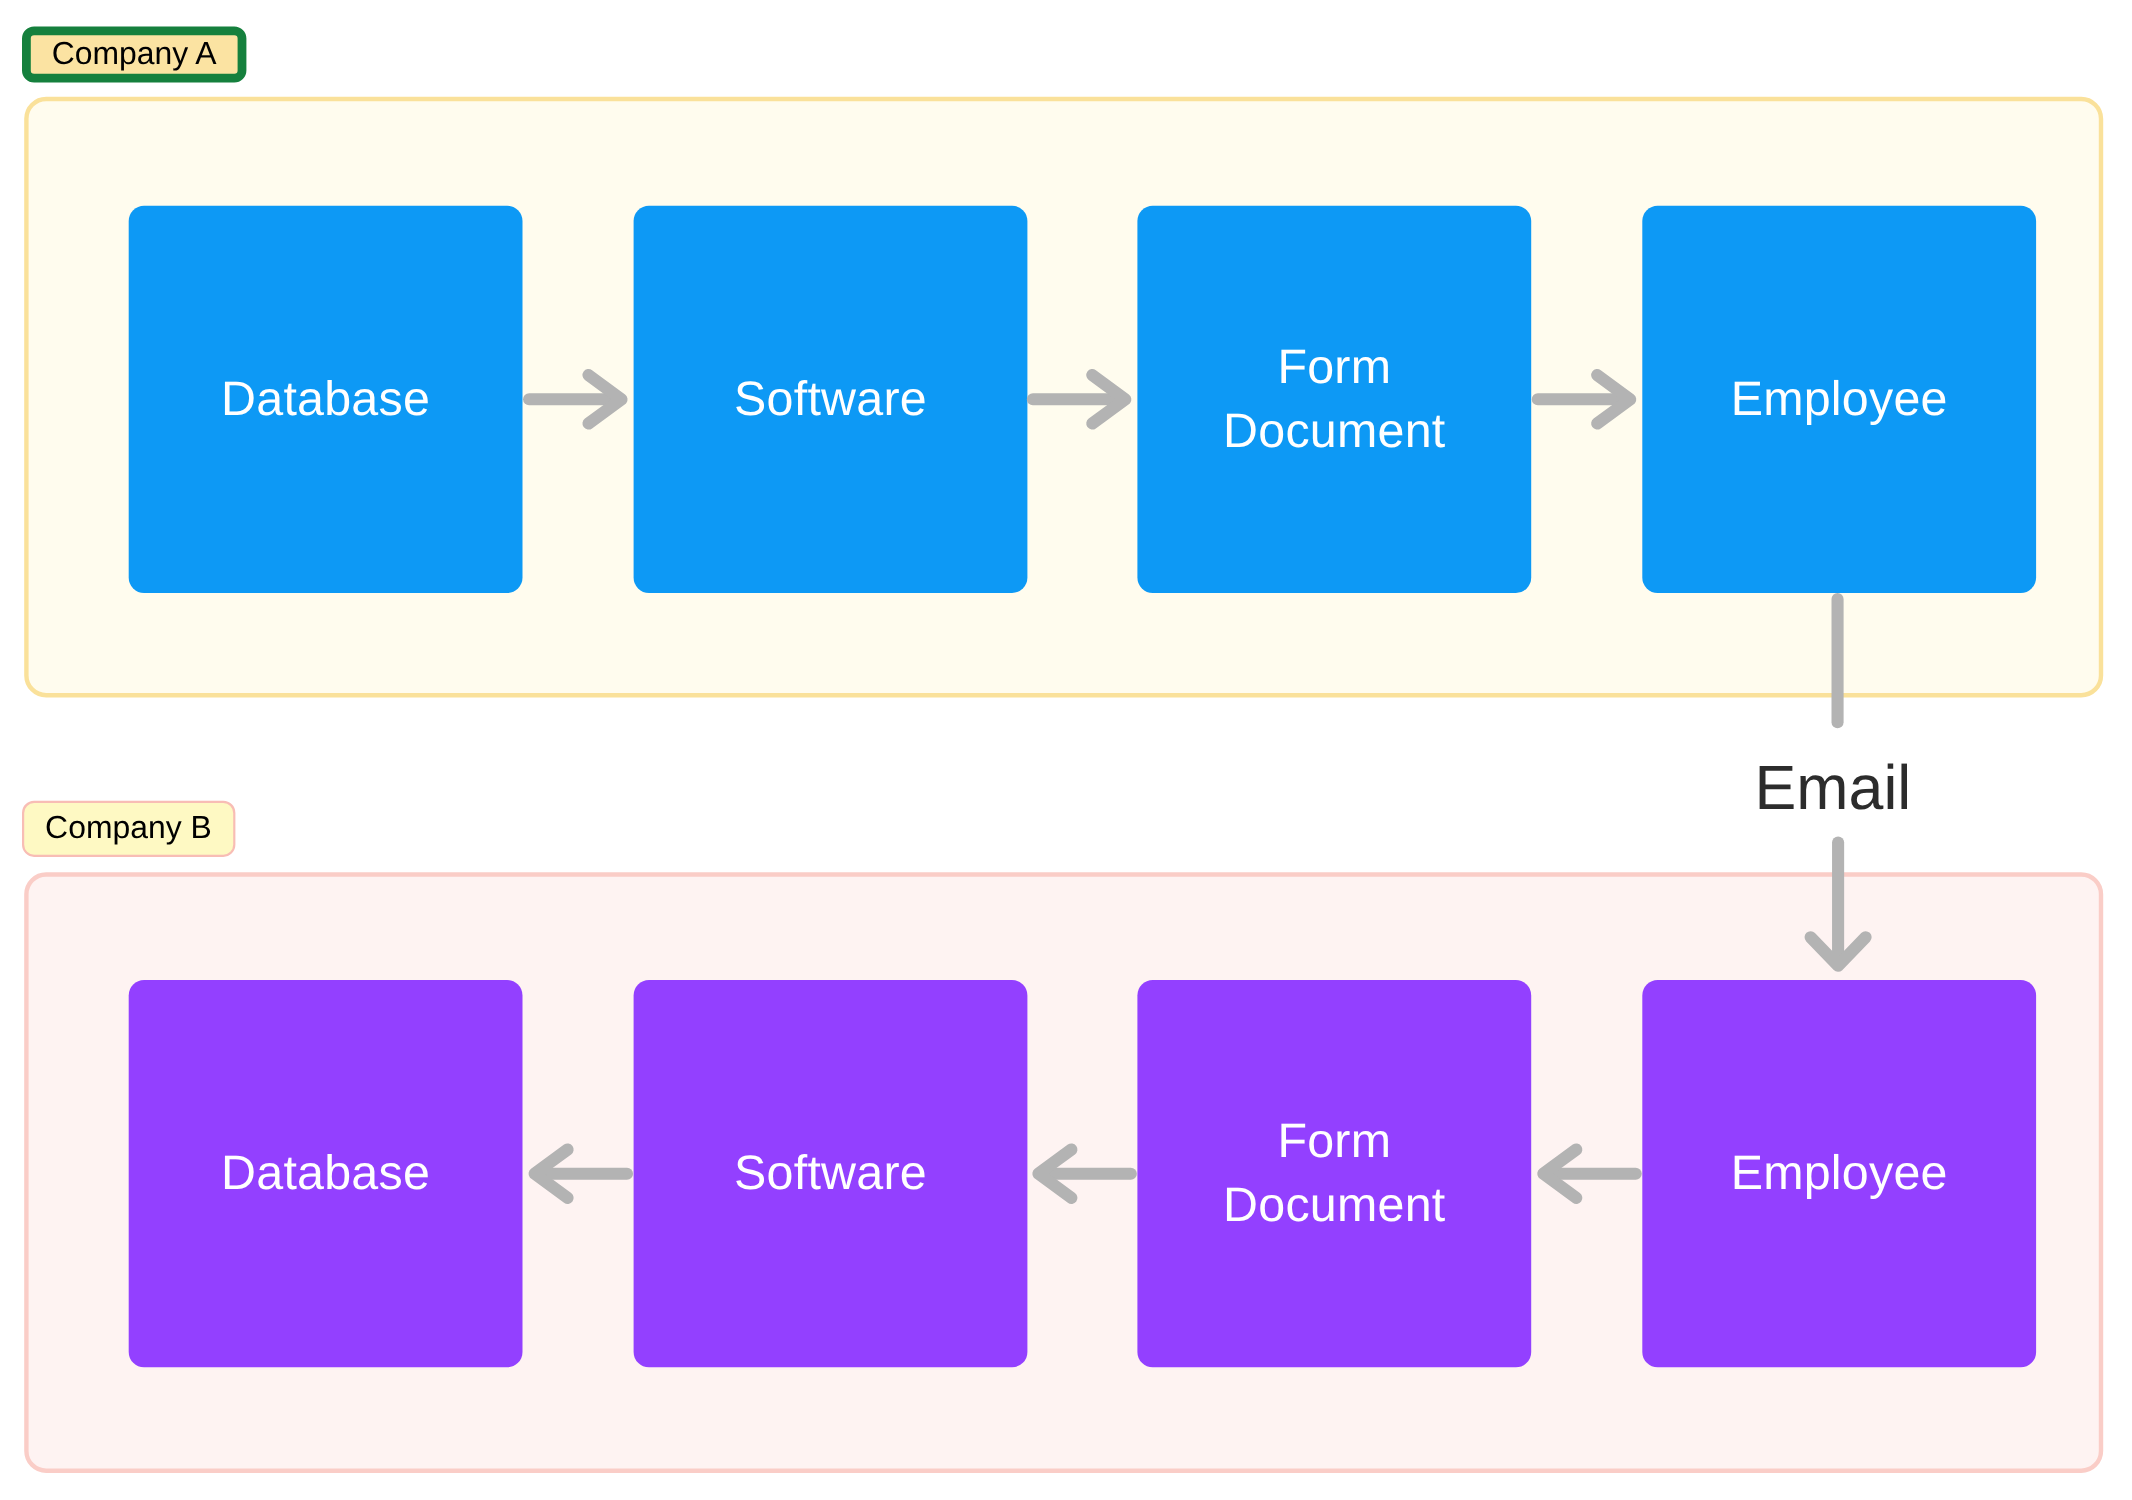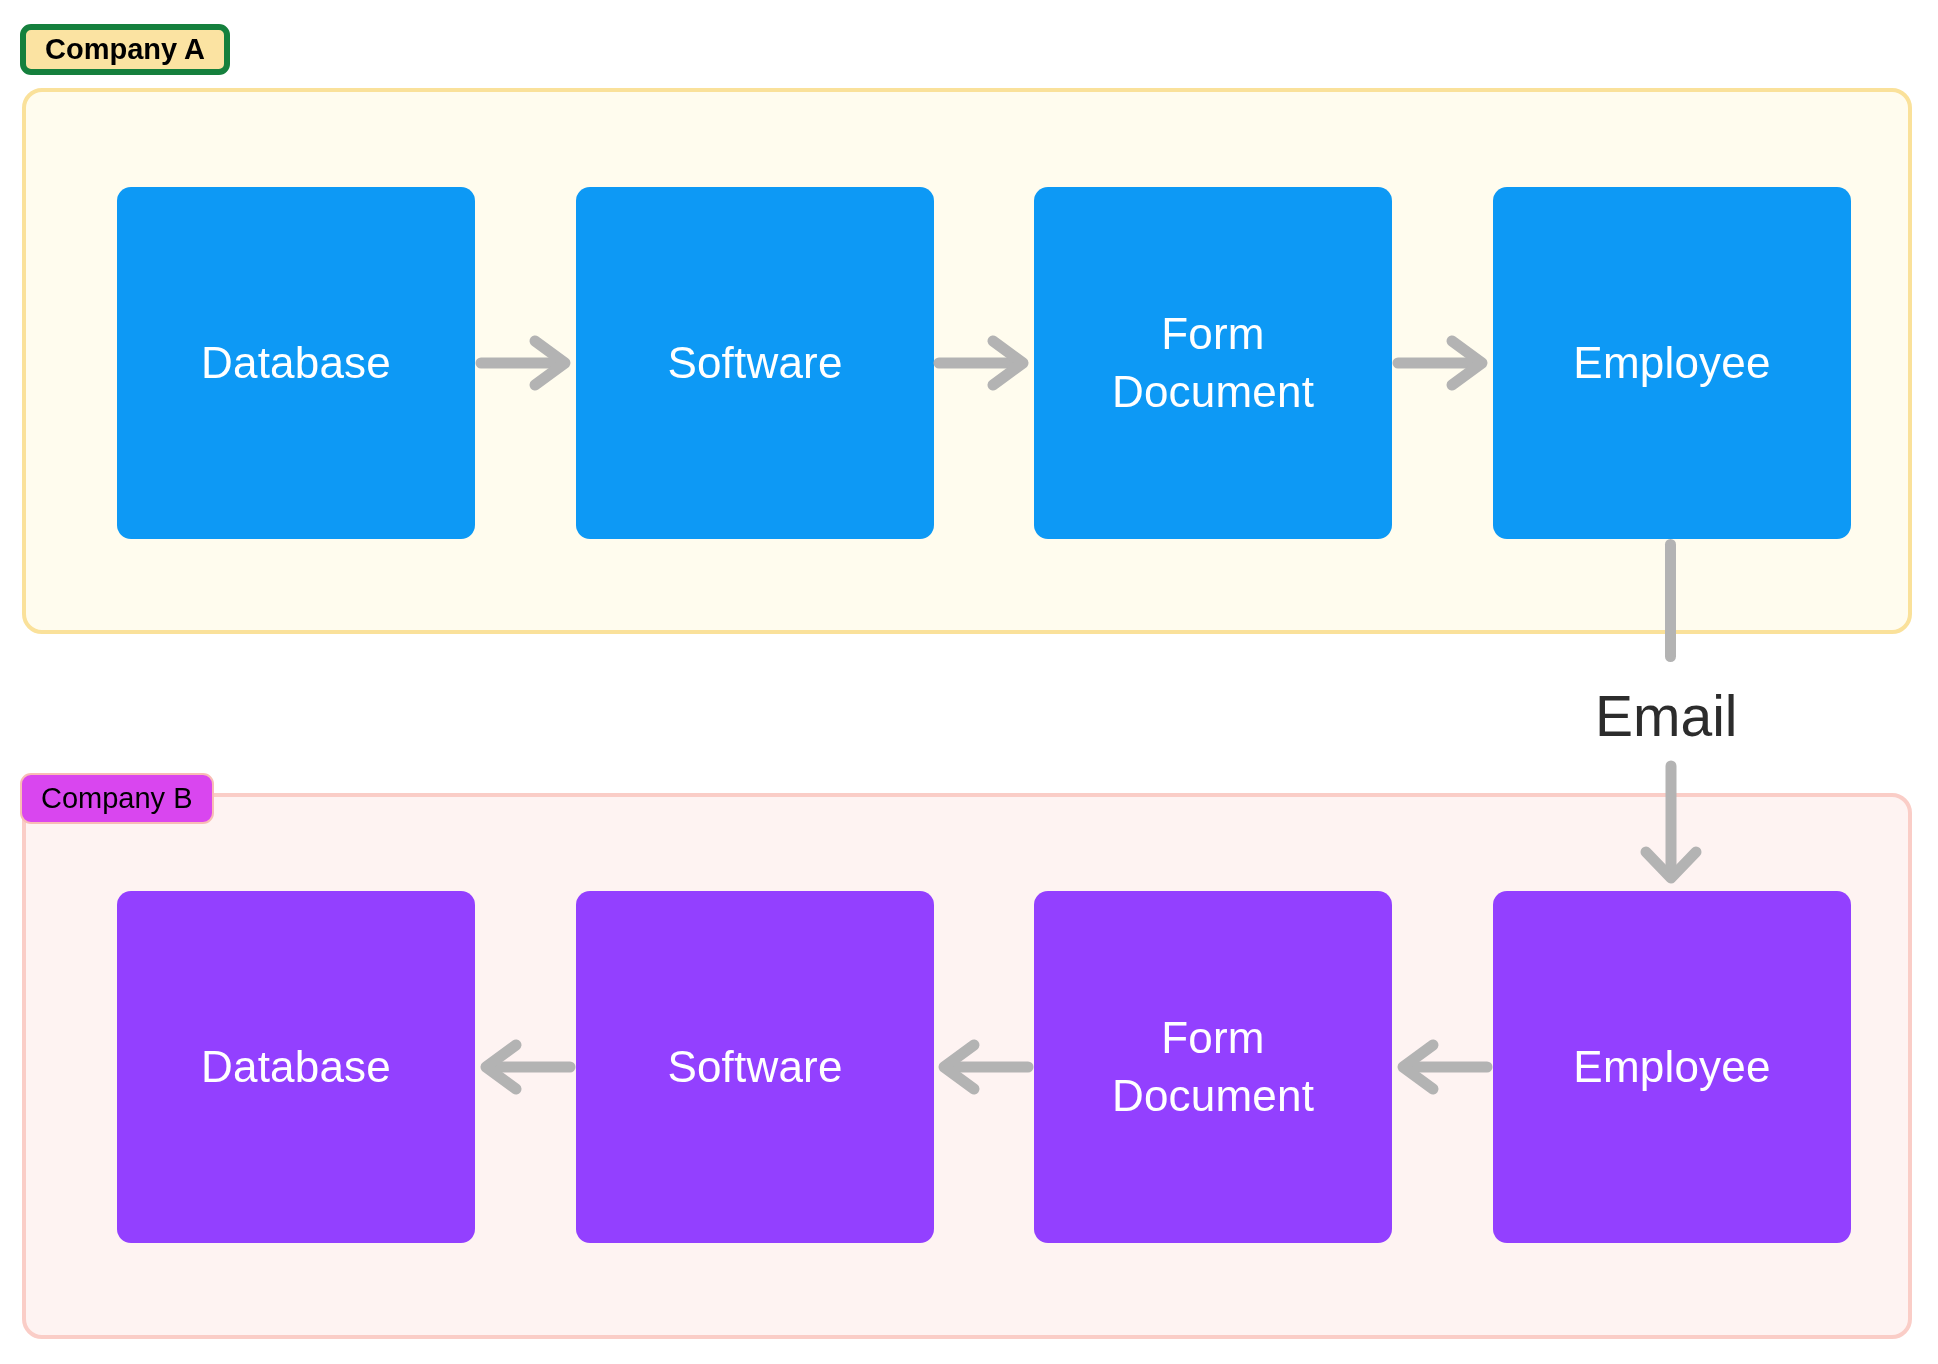--- a/index.html
+++ b/index.html
@@ -30,26 +30,25 @@
     border-radius: 11px;
     font-size: 29px;
     line-height: 1;
     color: #000000;
     white-space: nowrap;
     z-index: 6;
   }
   .pill-a {
     left: 20px;  top: 24px;
     background: #FBE3A2;
-    border: 6px solid #15803d;
-    font-weight: bold;
+    border: 8px solid #15803d;
   }
   .pill-b {
-    left: 20px;  top: 773px;
-    background: #d946ef;
+    left: 20px;  top: 728px;
+    background: #fef9c3;
     border: 2px solid #F8BDB5;
   }
 
   
   .group-box {
     position: absolute;
     border-radius: 20px;
     z-index: 1;
   }
   .group-a {

